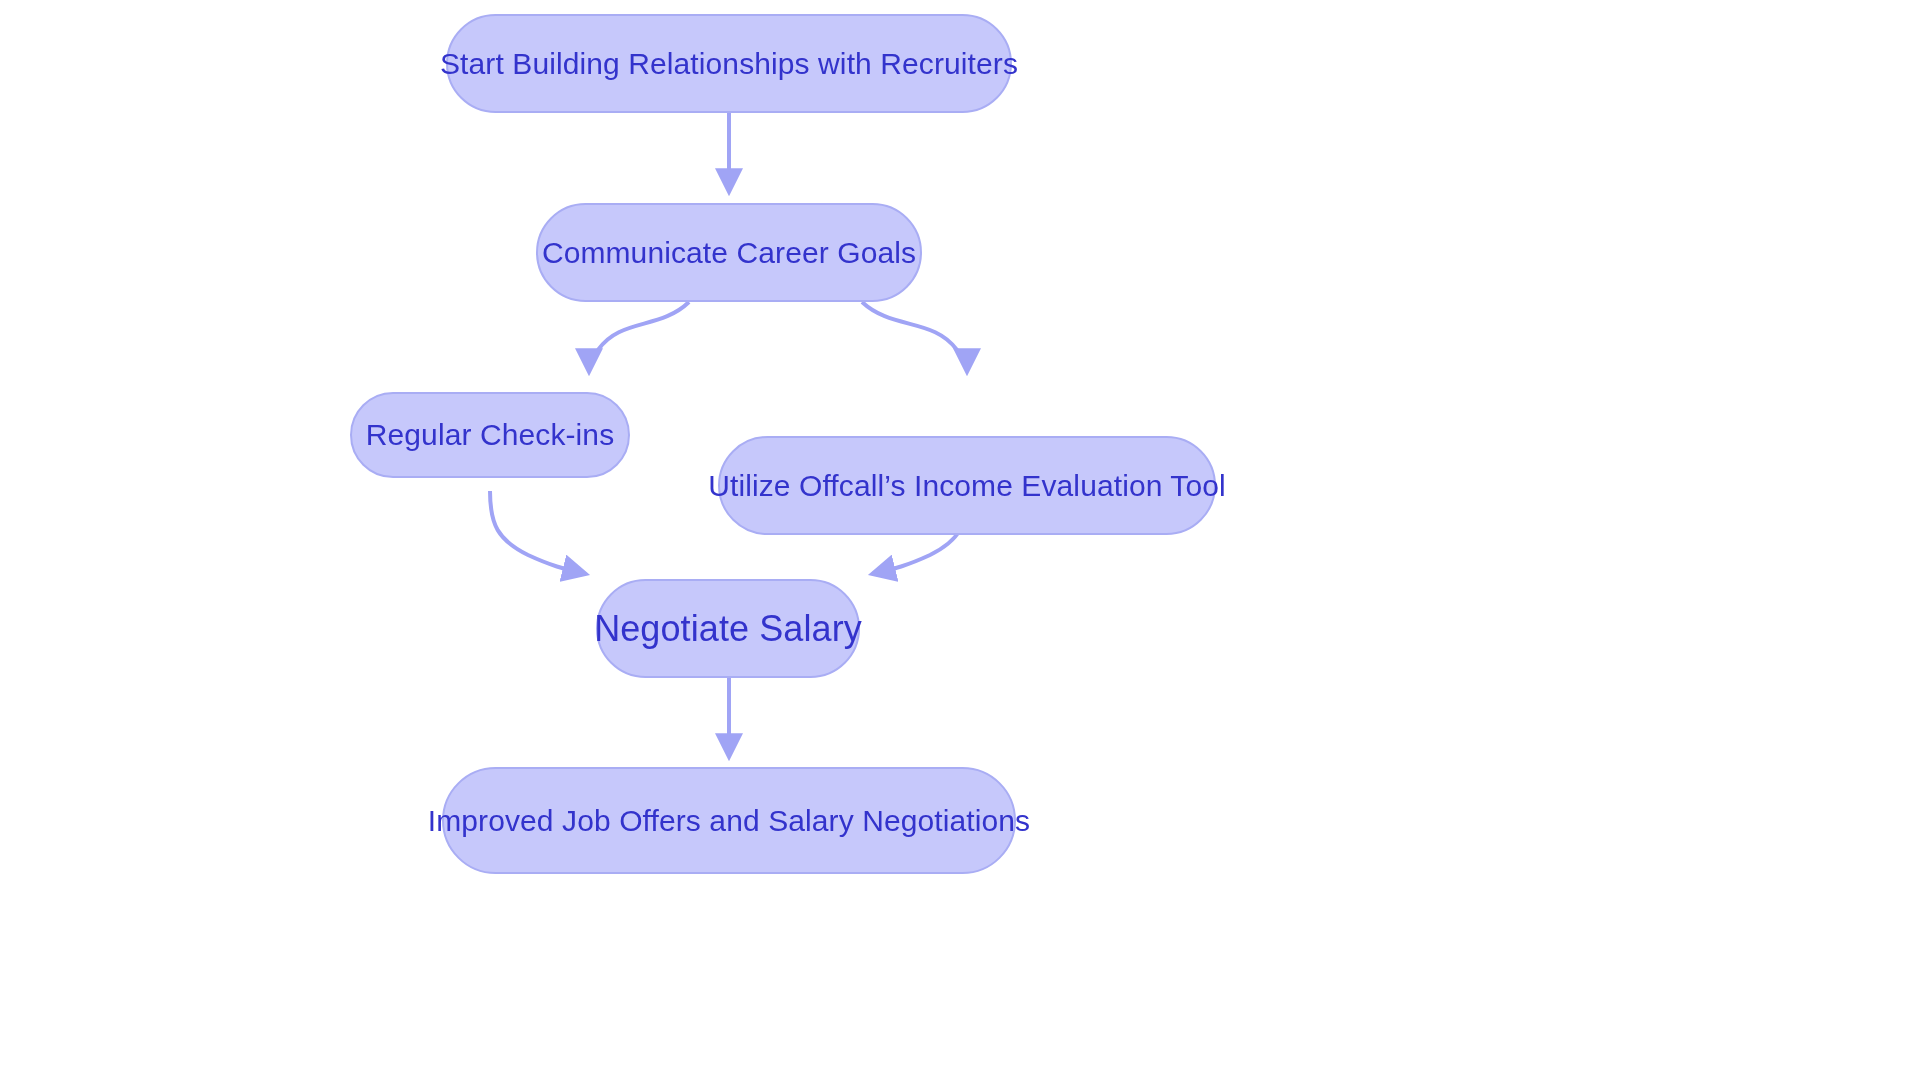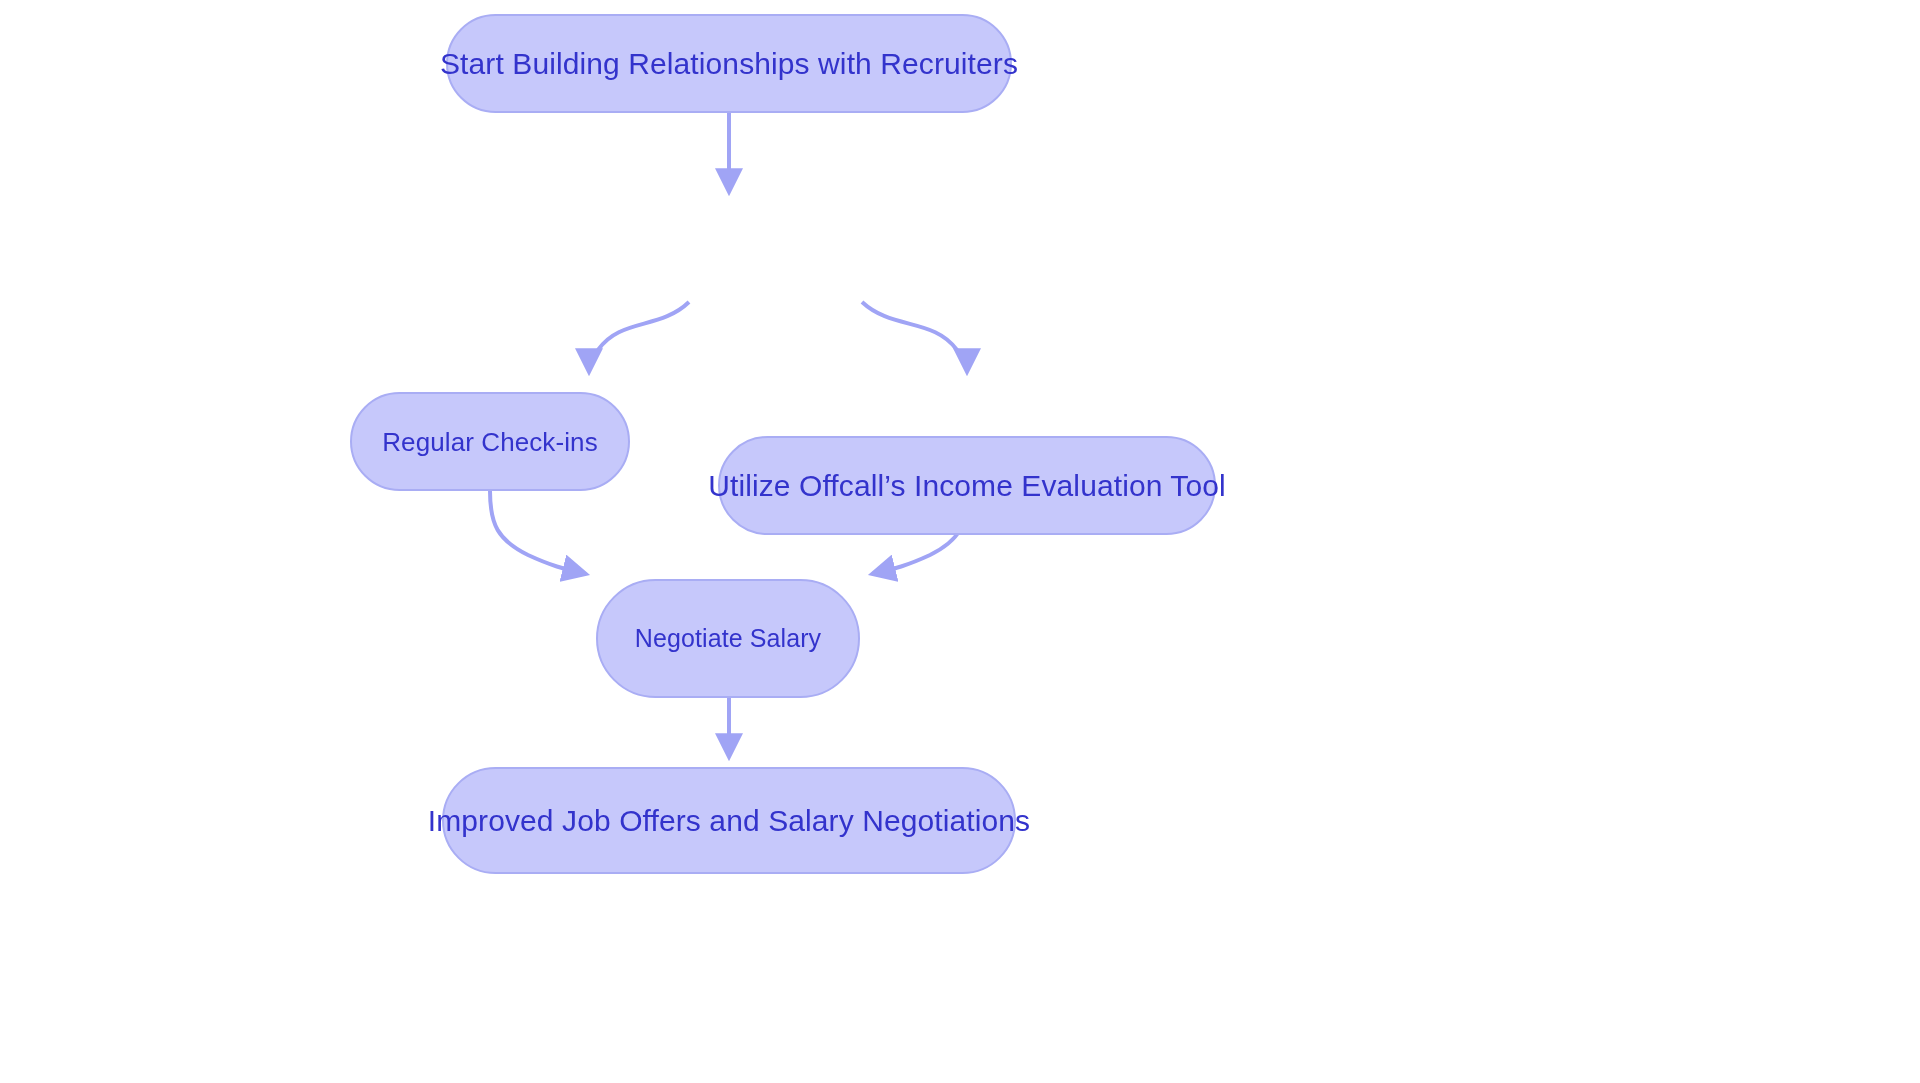--- a/index.html
+++ b/index.html
@@ -40,23 +40,23 @@
     letter-spacing: 0.1px;
   }
   .node .node-label {
     display: block;
     line-height: 1;
     padding: 0 6px;
   }
   
   #node-start          { left: 446px;  top: 14px;   width: 566px; height: 99px;  font-size: 30px; }
   #node-communicate    { left: 536px;  top: 203px;  width: 386px; height: 99px;  font-size: 30px; }
-  #node-checkins       { left: 350px;  top: 392px;  width: 280px; height: 99px;  font-size: 26px; }
+  #node-checkins       { left: 350px;  top: 392px;  width: 280px; height: 86px;  font-size: 30px; }
   #node-offcall        { left: 718px;  top: 392px;  width: 498px; height: 99px;  font-size: 30px; margin-top: 44px; }
-  #node-negotiate      { left: 596px;  top: 579px;  width: 264px; height: 119px;  font-size: 25px; }
+  #node-negotiate      { left: 596px;  top: 579px;  width: 264px; height: 99px;  font-size: 36px; }
   #node-improved       { left: 442px;  top: 767px;  width: 574px; height: 107px;  font-size: 30px; }
 </style>
 </head>
 <body>
 
 <div id="canvas">
 
   <svg id="edges" viewBox="0 0 1920 1083" width="1920" height="1083" xmlns="http://www.w3.org/2000/svg">
     <defs>
       <marker id="arrow" viewBox="0 0 10 10" refX="8.5" refY="5" markerWidth="7" markerHeight="7" orient="auto-start-reverse">
@@ -74,20 +74,23 @@
 
     <path d="M 967 491 C 967 525, 960 540, 930 555 C 902 568, 888 570, 872 574" fill="none" stroke="#a0a4f5" stroke-width="4" marker-end="url(#arrow)"></path>
 
     <path d="M 729 678 L 729 757" fill="none" stroke="#a0a4f5" stroke-width="4" marker-end="url(#arrow)"></path>
   </svg>
 
   <div class="node" id="node-start">
     <span class="node-label">Start Building Relationships with Recruiters</span>
   </div>
 
+  <div class="node" id="node-communicate">
+    <span class="node-label">Communicate Career Goals</span>
+  </div>
 
   <div class="node" id="node-checkins">
     <span class="node-label">Regular Check-ins</span>
   </div>
 
   <div class="node" id="node-offcall">
     <span class="node-label">Utilize Offcall’s Income Evaluation Tool</span>
   </div>
 
   <div class="node" id="node-negotiate">

